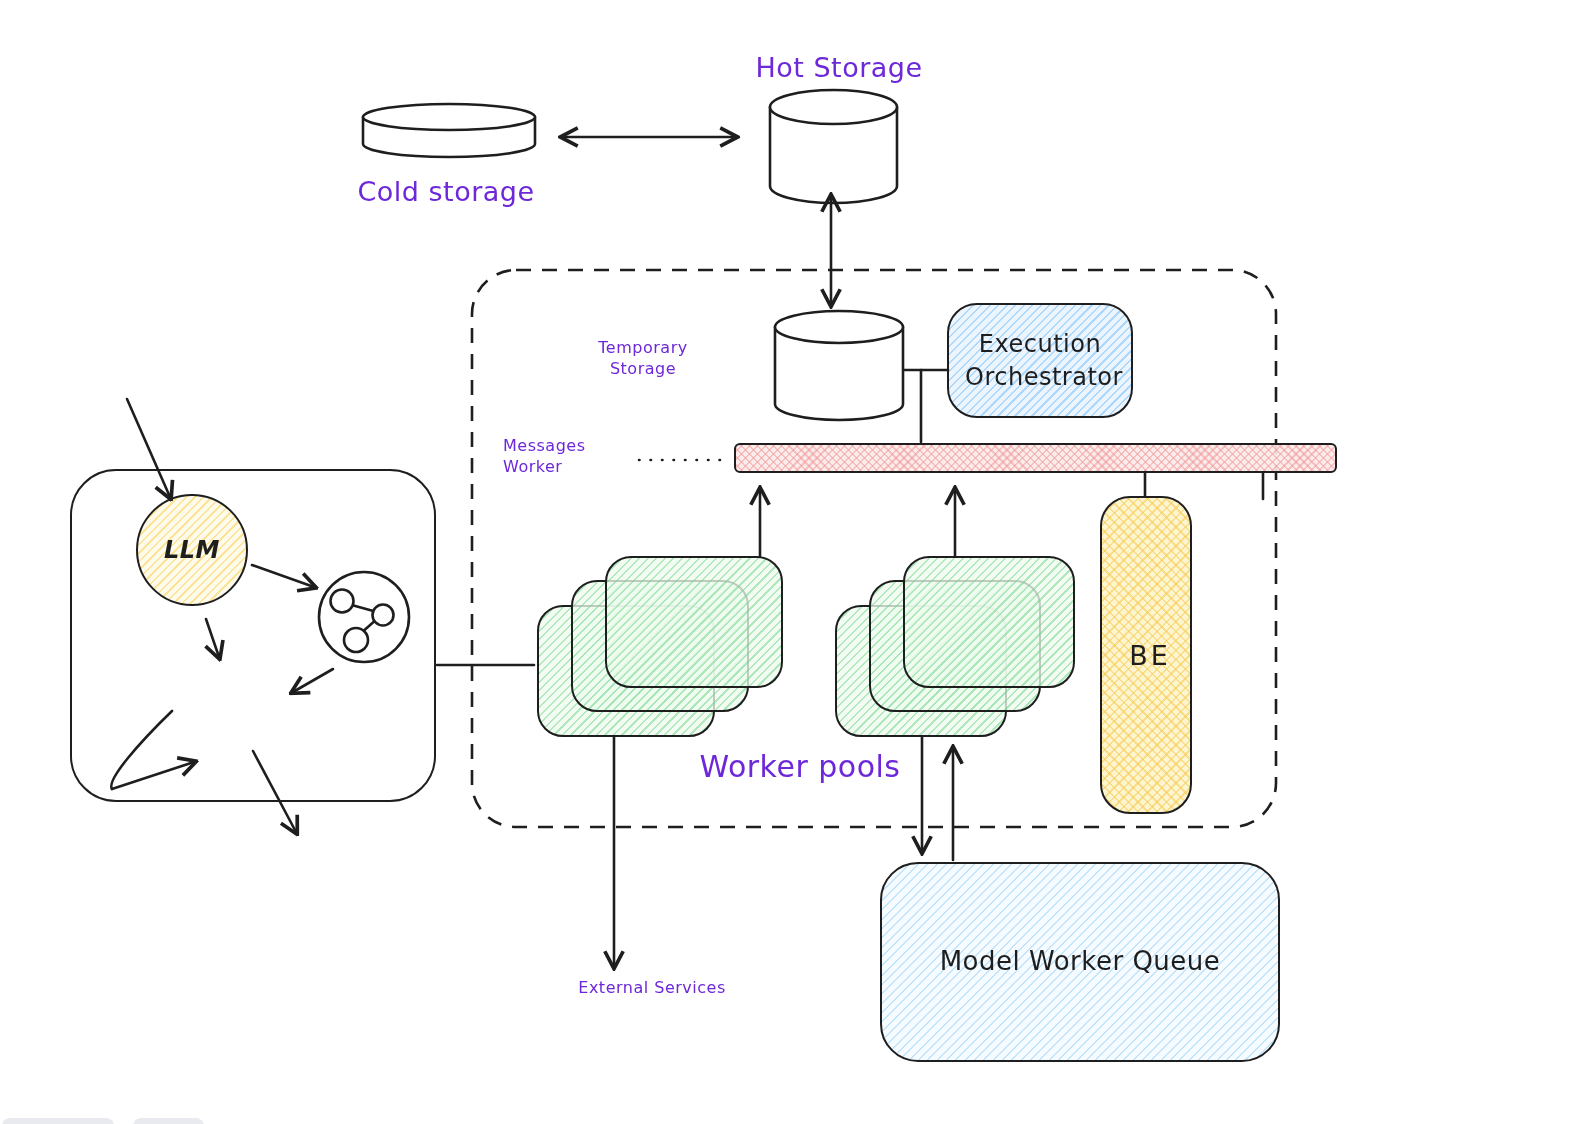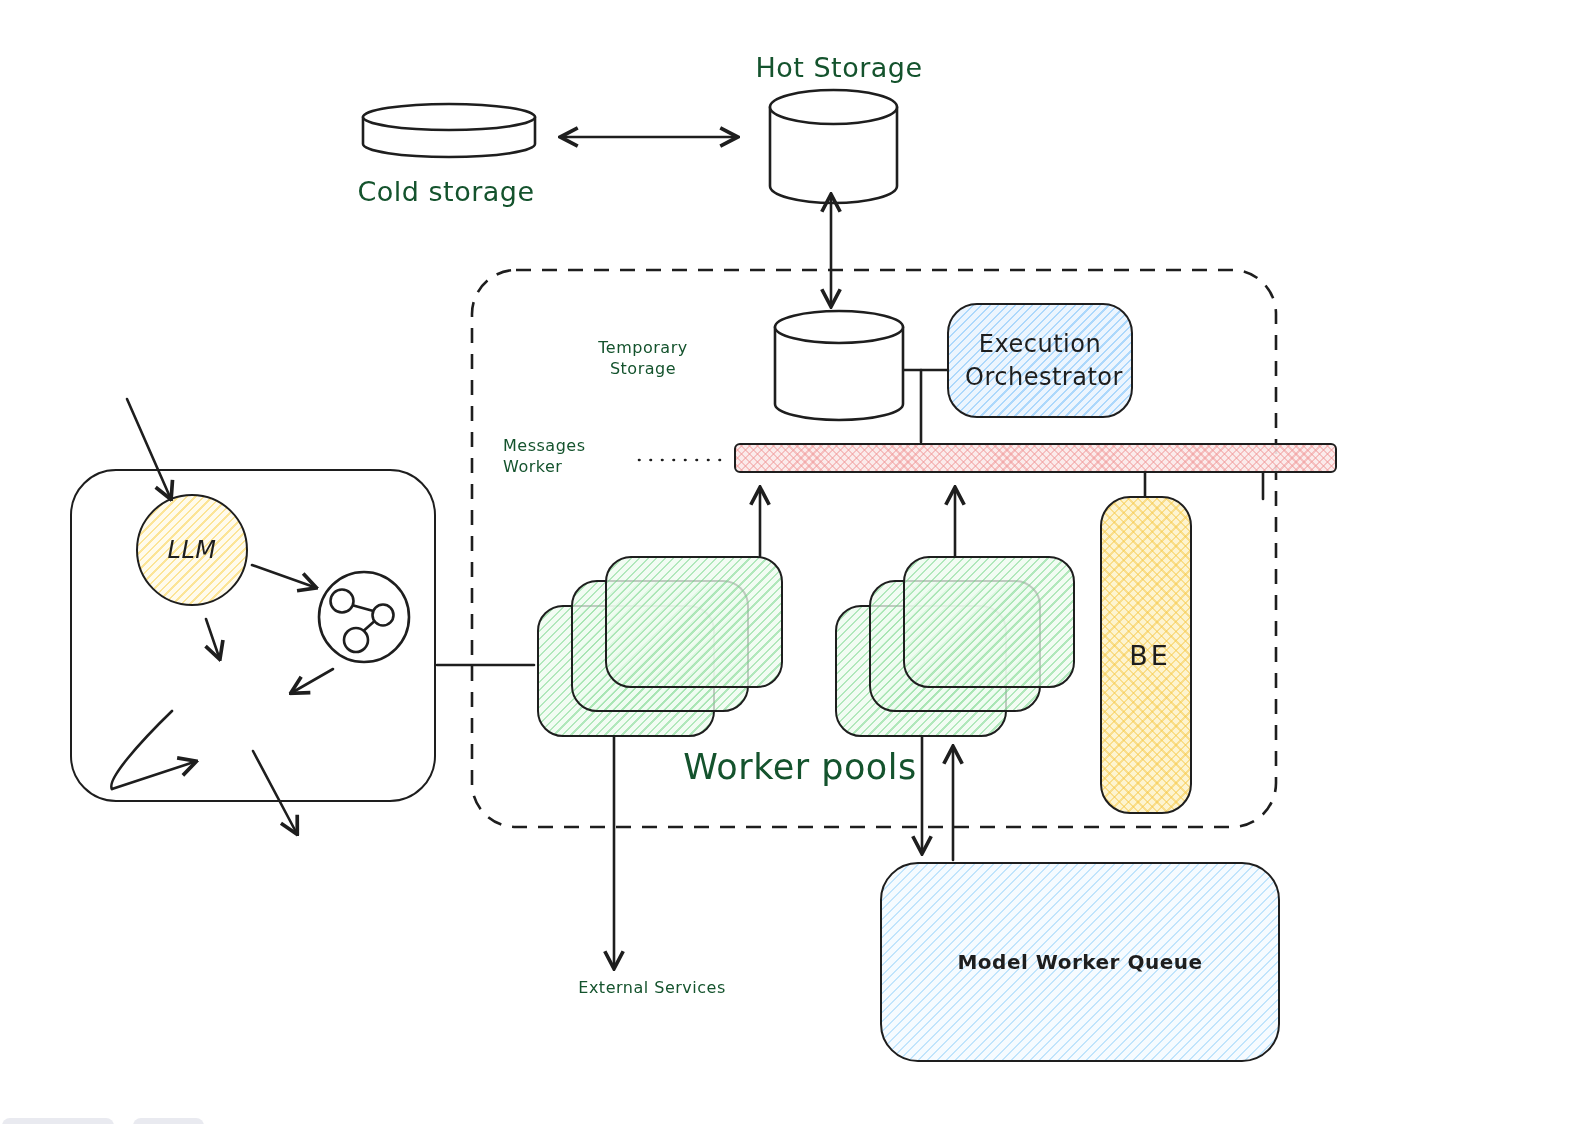--- a/index.html
+++ b/index.html
@@ -2,25 +2,25 @@
 <html><head>
 <meta charset="utf-8">
 <style>
   html,body{margin:0;padding:0;background:#fff;}
   #canvas{
     position:relative;width:1589px;height:1124px;background:#ffffff;
     font-family:"DejaVu Sans", sans-serif;color:#1e1e1e;overflow:hidden;
   }
   .abs{position:absolute;}
   .label{
-    position:absolute;color:#14532d;white-space:pre-line;line-height:1.32;
+    position:absolute;color:#6d28d9;white-space:pre-line;line-height:1.32;
     transform:translate(-50%,-50%);text-align:center;letter-spacing:.5px;
   }
   .label.left{transform:translate(0,-50%);text-align:left;}
-  .fs27{font-size:27px;} .fs24{font-size:16px;} .fs30{font-size:35px;}
+  .fs27{font-size:27px;} .fs24{font-size:16px;} .fs30{font-size:30px;}
   .sketch{border:2.5px solid #1e1e1e;box-sizing:border-box;}
   
   .hachure-yellow{background-color:#fffbec;
     background-image:repeating-linear-gradient(135deg,transparent 0 4.2px,rgba(250,210,80,.55) 4.2px 6px);}
   .cross-yellow{background-color:#fdf4d0;
     background-image:repeating-linear-gradient(135deg,transparent 0 5px,rgba(246,200,70,.5) 5px 6.7px),
                      repeating-linear-gradient(45deg,transparent 0 5px,rgba(246,200,70,.5) 5px 6.7px);padding-left:8px;}
   .hachure-green{background-color:rgba(238,251,240,.78);
     background-image:repeating-linear-gradient(135deg,transparent 0 4.4px,rgba(112,212,132,.5) 4.4px 6px);}
   .hachure-blue{background-color:#ecf5fe;
@@ -44,21 +44,21 @@
 
 <div id="canvas">
 
   <svg class="abs" style="left:0;top:0;" width="1589" height="1124" viewBox="0 0 1589 1124">
     <rect x="472" y="270" width="804" height="557" rx="44" fill="none" stroke="#1e1e1e" stroke-width="2.6" stroke-dasharray="15 11"></rect>
   </svg>
 
   <div class="abs sketch" style="left:70px;top:469px;width:366px;height:333px;border-radius:46px;background:#fff;"></div>
 
   <div class="abs sketch circle hachure-yellow center-flex" style="left:136px;top:494px;width:112px;height:112px;">
-    <span class="inner-label" style="font-style:italic;font-weight:400;">LLM</span>
+    <span class="inner-label" style="font-style:italic;font-weight:700;">LLM</span>
   </div>
 
 
   <div>
     <div class="abs sketch hachure-green" style="left:537px;top:605px;width:178px;height:132px;border-radius:26px;"></div>
     <div class="abs sketch hachure-green" style="left:571px;top:580px;width:178px;height:132px;border-radius:26px;"></div>
     <div class="abs sketch hachure-green" style="left:605px;top:556px;width:178px;height:132px;border-radius:26px;"></div>
   </div>
 
   <div>
@@ -72,21 +72,21 @@
   </div>
 
 
   <div class="abs sketch cross-pink" style="left:734px;top:443px;width:603px;height:30px;border-radius:6px;"></div>
 
   <div class="abs sketch hachure-blue center-flex" style="left:947px;top:303px;width:186px;height:115px;border-radius:30px;">
     <span class="inner-label" style="width:150px;">Execution Orchestrator</span>
   </div>
 
   <div class="abs sketch hachure-blue-light center-flex" style="left:880px;top:862px;width:400px;height:200px;border-radius:38px;">
-    <span class="inner-label" style="font-size:20px;font-weight:bold;">Model Worker Queue</span>
+    <span class="inner-label" style="font-size:26px;">Model Worker Queue</span>
   </div>
 
   <div class="label fs27" style="left:839px;top:68px;">Hot Storage</div>
   <div class="label fs27" style="left:446px;top:192px;">Cold storage</div>
   <div class="label fs24" style="left:643px;top:358px;width:160px;">Temporary Storage</div>
   <div class="label left fs24" style="left:503px;top:456px;width:135px;">Messages Worker</div>
   <div class="label fs30" style="left:800px;top:767px;">Worker pools</div>
   <div class="label fs24" style="left:652px;top:988px;">External Services</div>
 
   <svg class="abs" style="left:0;top:0;pointer-events:none;" width="1589" height="1124" viewBox="0 0 1589 1124">

